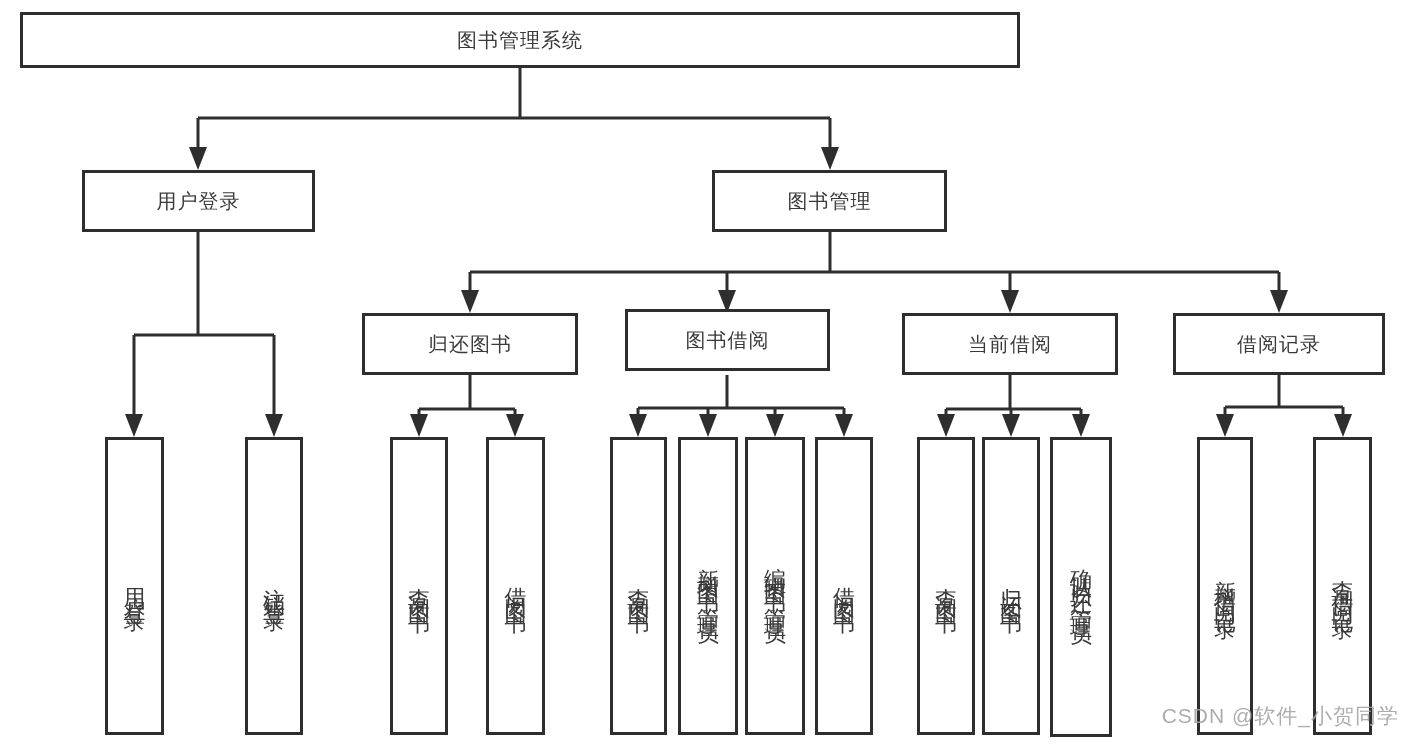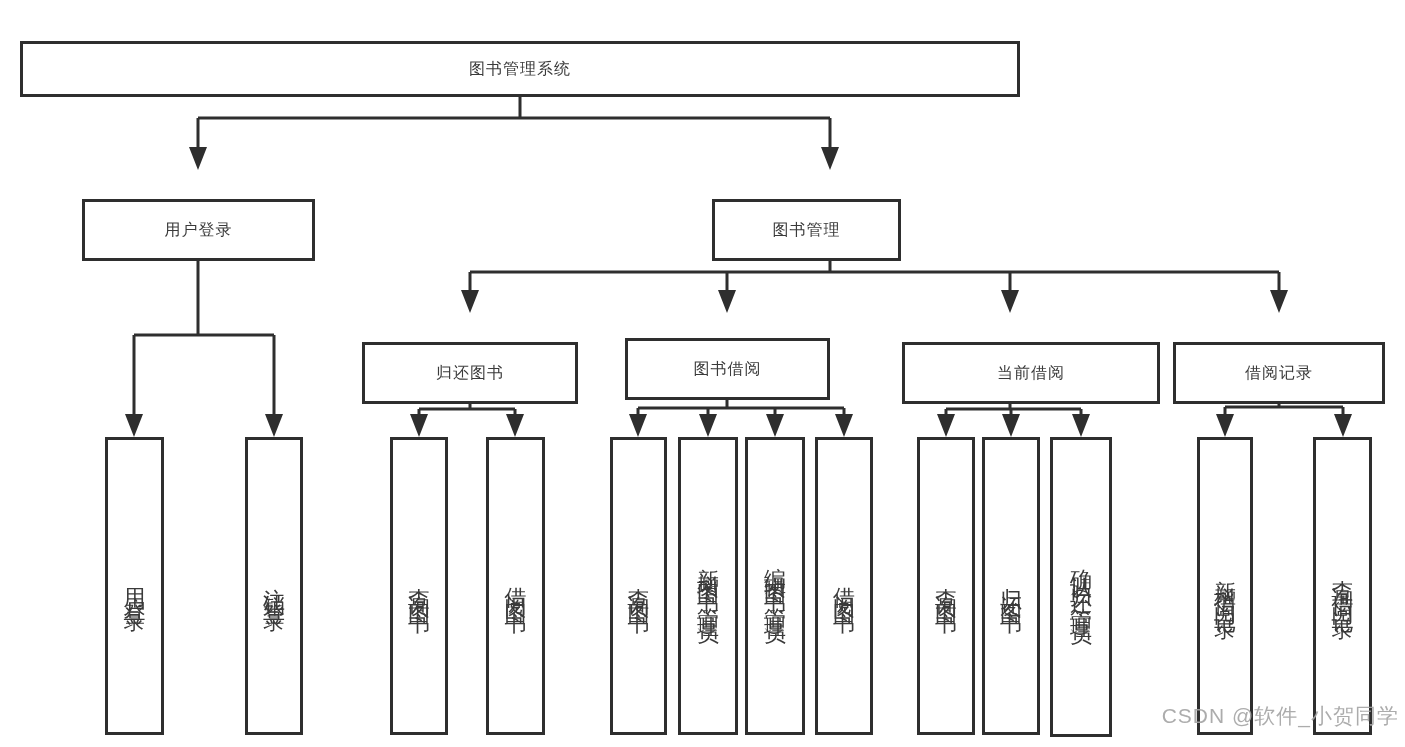--- a/index.html
+++ b/index.html
@@ -26,24 +26,23 @@
     position: absolute;
     box-sizing: border-box;
     background: #ffffff;
     border: 3px solid #2e2e2e;
     display: flex;
     align-items: center;
     justify-content: center;
     color: #3a3a3a;
   }
   .hbox {
-    font-size: 16px;
+    font-size: 20px;
     letter-spacing: 1px;
     white-space: nowrap;
-    margin-top: 29px;
   }
   .vbox {
     font-size: 22px;
   }
   .vbox .vtext {
     writing-mode: vertical-rl;
     letter-spacing: 8px;
     line-height: 1;
     max-height: 285px;
   }
@@ -81,31 +80,31 @@
              M1225 437 L1216 414 L1234 414 Z  M1343 437 L1334 414 L1352 414 Z"></path>
   </svg>
 
   <div class="box hbox" style="left:20px; top:12px; width:1000px; height:56px;">
     <span>图书管理系统</span>
   </div>
 
   <div class="box hbox" style="left:82px; top:170px; width:233px; height:62px;">
     <span>用户登录</span>
   </div>
-  <div class="box hbox" style="left:712px; top:170px; width:189px; height:62px;">
+  <div class="box hbox" style="left:712px; top:170px; width:235px; height:62px;">
     <span>图书管理</span>
   </div>
 
   <div class="box hbox" style="left:362px; top:313px; width:216px; height:62px;">
     <span>归还图书</span>
   </div>
   <div class="box hbox" style="left:625px; top:309px; width:205px; height:62px;">
     <span>图书借阅</span>
   </div>
-  <div class="box hbox" style="left:902px; top:313px; width:258px; height:62px;">
+  <div class="box hbox" style="left:902px; top:313px; width:216px; height:62px;">
     <span>当前借阅</span>
   </div>
   <div class="box hbox" style="left:1173px; top:313px; width:212px; height:62px;">
     <span>借阅记录</span>
   </div>
 
   <div class="box vbox" style="left:105px; top:437px; width:59px; height:298px;">
     <span class="vtext">用户登录</span>
   </div>
   <div class="box vbox" style="left:245px; top:437px; width:58px; height:298px;">

